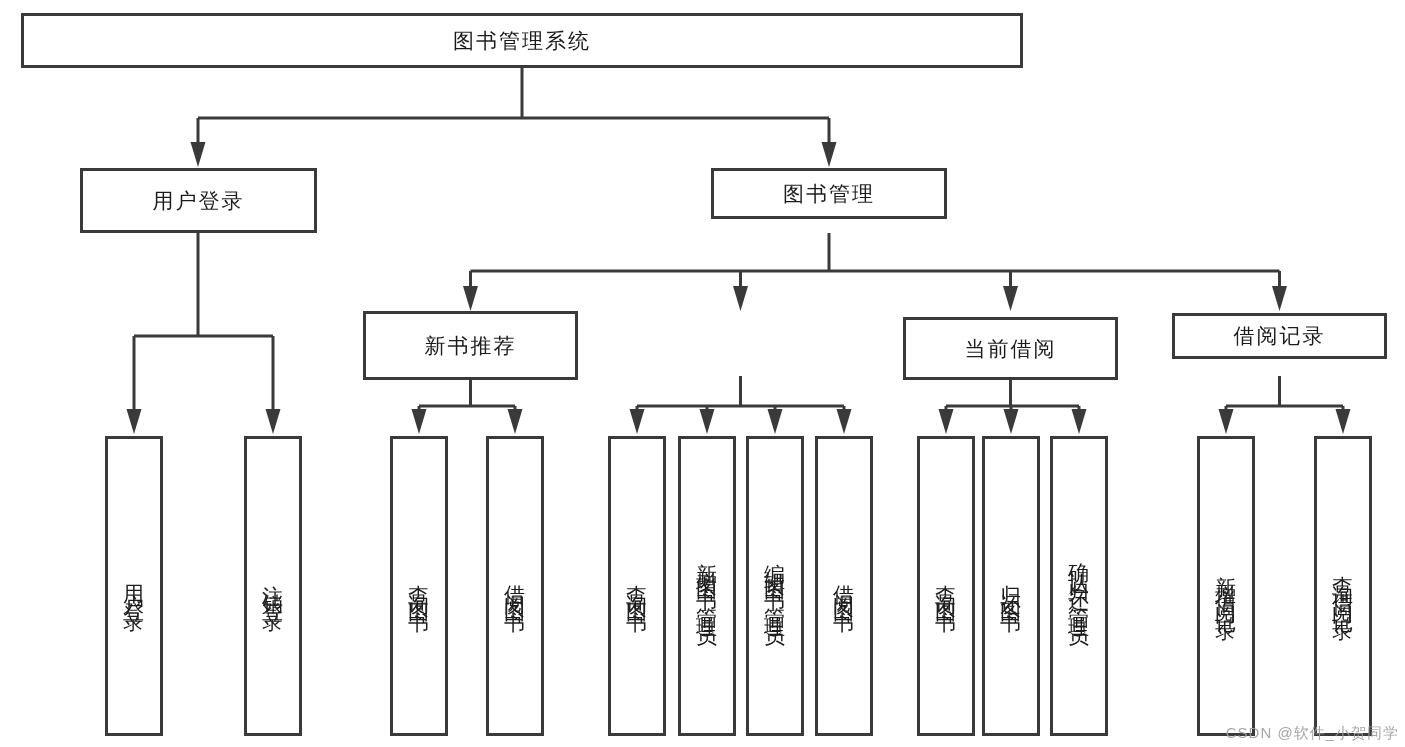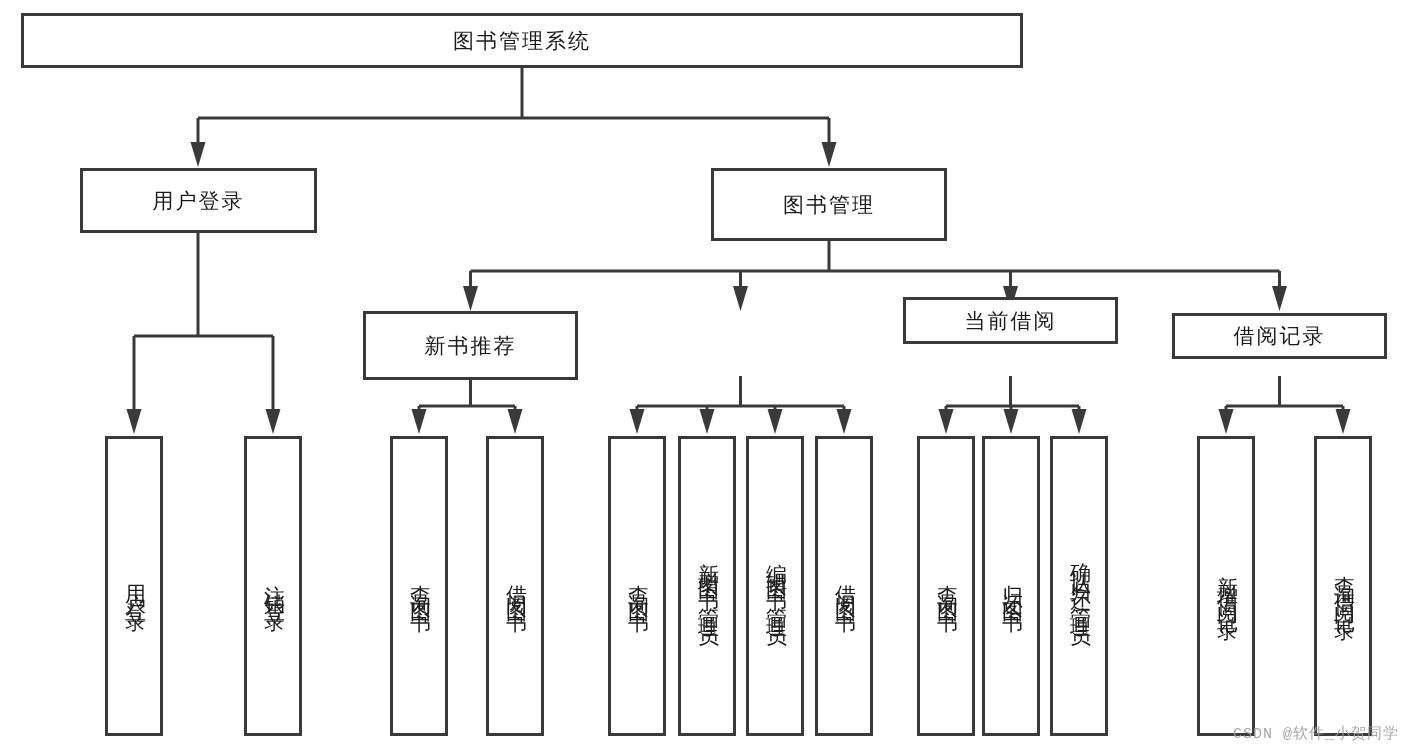--- a/index.html
+++ b/index.html
@@ -1,18 +1,18 @@
 <!DOCTYPE html>
 <html><head>
 <meta charset="utf-8">
 <style>
   html,body{margin:0;padding:0;background:#ffffff;}
   .stage{
     position:relative;width:1405px;height:747px;background:#ffffff;
-    font-family:Liberation Mono, monospace;overflow:hidden;text-align:center;
+    font-family:Liberation Sans, sans-serif;overflow:hidden;text-align:center;
   }
   svg.wires{position:absolute;left:0;top:0;z-index:1;}
   .node{
     position:absolute;background:#ffffff;border:3px solid #3a3a3a;
     display:flex;align-items:center;justify-content:center;
     color:#1c1c1c;box-sizing:border-box;z-index:2;
   }
   .node.h .lbl{font-size:21px;letter-spacing:2px;white-space:nowrap;}
   .node.v .lbl{
     writing-mode:vertical-rl;text-orientation:mixed;
@@ -68,28 +68,28 @@
     </g>
   </svg>
 
   <div class="node h" style="left:21px;top:13px;width:1002px;height:55px">
     <span class="lbl">图书管理系统</span>
   </div>
 
   <div class="node h" style="left:80px;top:168px;width:237px;height:65px">
     <span class="lbl">用户登录</span>
   </div>
-  <div class="node h" style="left:711px;top:168px;width:236px;height:73px">
+  <div class="node h" style="left:711px;top:168px;width:236px;height:51px">
     <span class="lbl">图书管理</span>
   </div>
 
   <div class="node h" style="left:363px;top:311px;width:215px;height:69px">
     <span class="lbl">新书推荐</span>
   </div>
-  <div class="node h" style="left:903px;top:297px;width:215px;height:47px">
+  <div class="node h" style="left:903px;top:317px;width:215px;height:63px">
     <span class="lbl">当前借阅</span>
   </div>
   <div class="node h" style="left:1172px;top:313px;width:215px;height:46px">
     <span class="lbl">借阅记录</span>
   </div>
 
   <div class="node v" style="left:105px;top:436px;width:58px;height:300px">
     <span class="lbl">用户登录</span>
   </div>
   <div class="node v" style="left:244px;top:436px;width:58px;height:300px">

